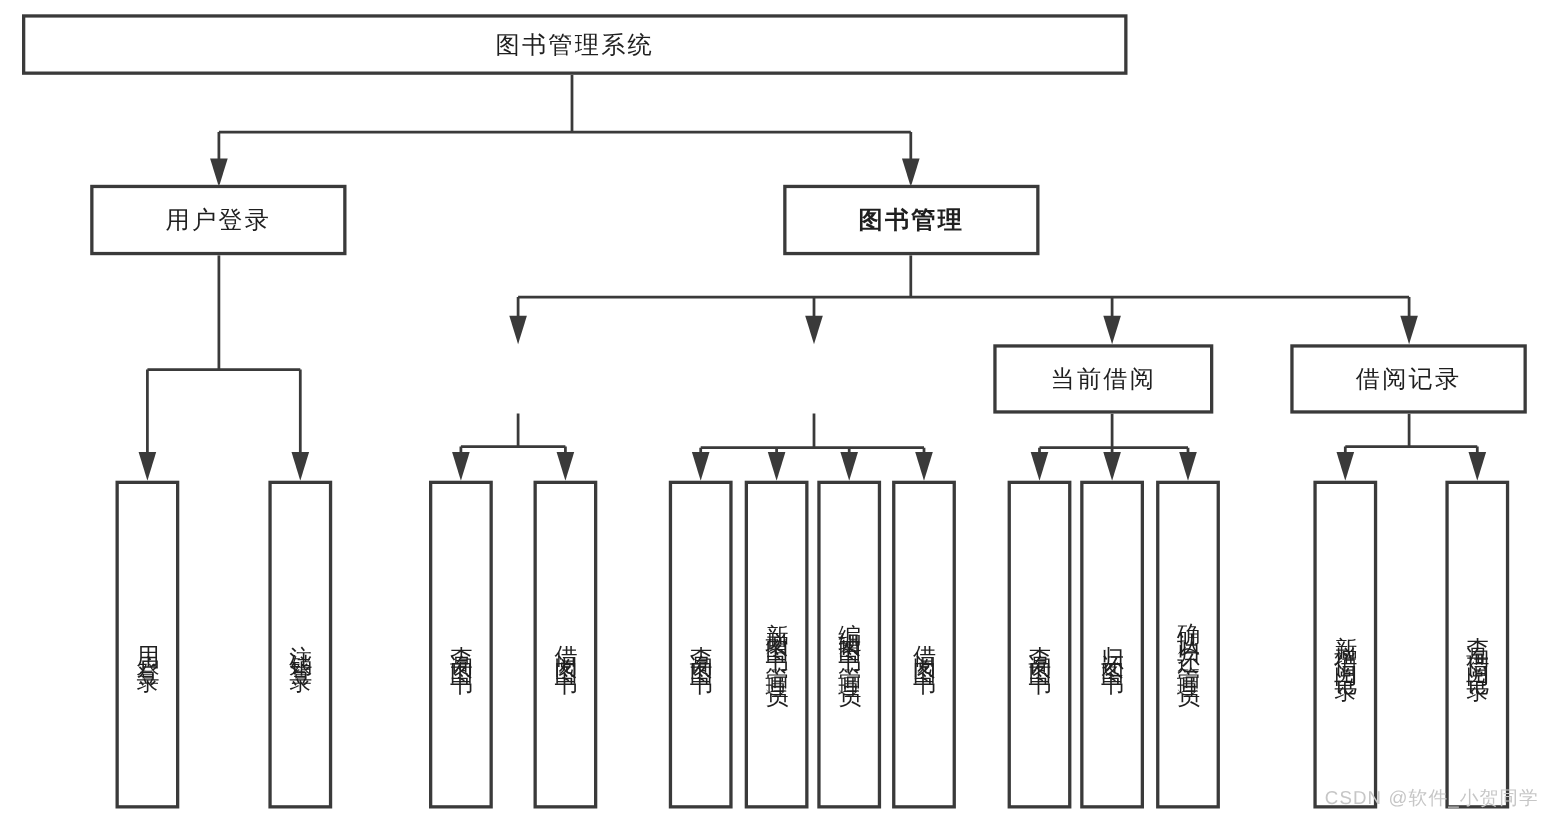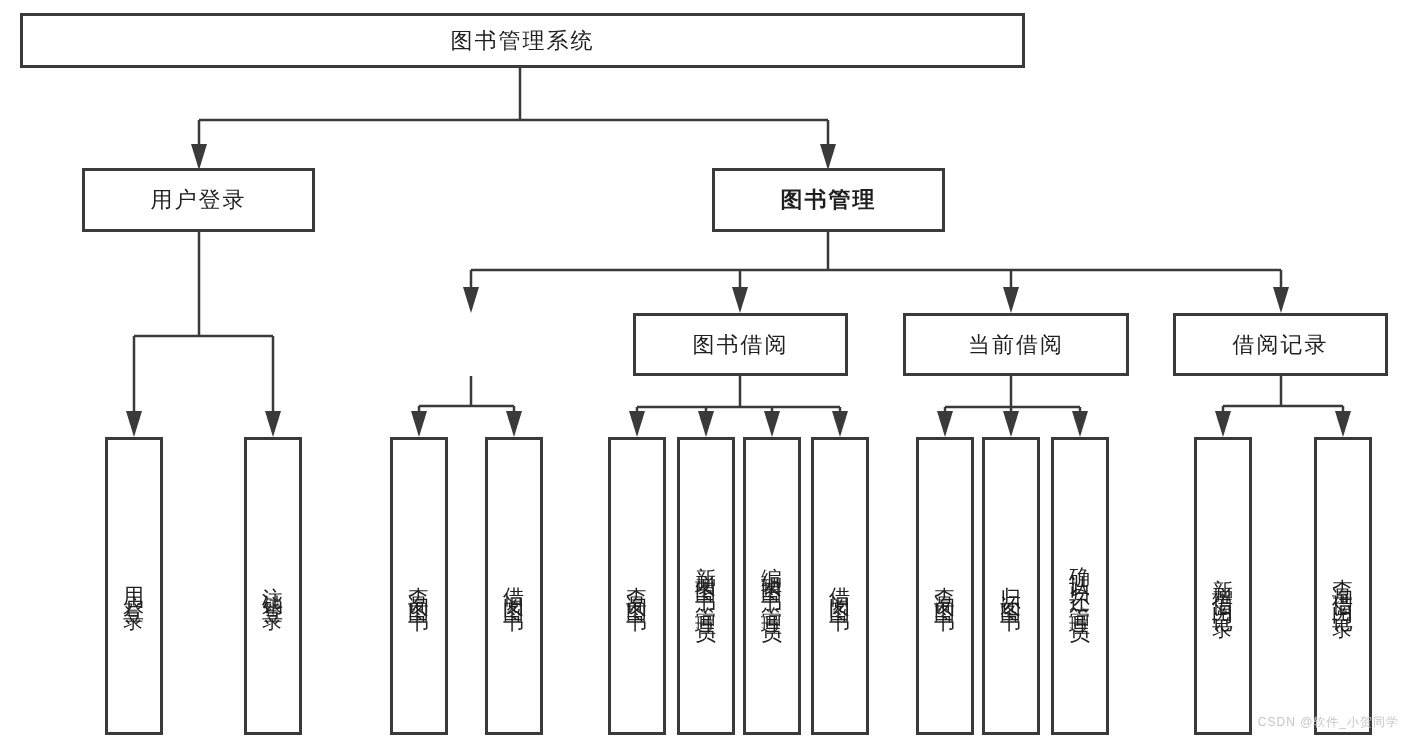--- a/index.html
+++ b/index.html
@@ -33,21 +33,21 @@
   .node.v span{
     writing-mode:vertical-rl;
     text-orientation:mixed;
     font-size:21px;letter-spacing:8px;
     line-height:1;
     white-space:nowrap;
   }
   .watermark{
     position:absolute;
     right:6px;top:714px;
-    font-size:12px;
+    font-size:17px;
     color:var(--watermark);
     letter-spacing:1px;
     white-space:nowrap;
     z-index:10;
   }
 </style>
 </head>
 <body>
 
 <div class="stage">
@@ -99,24 +99,21 @@
     <span>图书管理系统</span>
   </div>
 
   <div class="node h" style="left:82px;top:168px;width:233px;height:64px;">
     <span>用户登录</span>
   </div>
   <div class="node h" style="left:712px;top:168px;width:233px;height:64px;font-weight:bold;">
     <span>图书管理</span>
   </div>
 
-  <div class="node h" style="left:633px;top:313px;width:215px;height:63px;">
-    <span>图书借阅</span>
-  </div>
-  <div class="node h" style="left:903px;top:313px;width:226px;height:63px;">
+  <div class="node h" style="left:903px;top:313px;width:200px;height:63px;">
     <span>当前借阅</span>
   </div>
   <div class="node h" style="left:1173px;top:313px;width:215px;height:63px;">
     <span>借阅记录</span>
   </div>
 
   <div class="node v" style="left:105px;top:437px;width:58px;height:298px;">
     <span>用户登录</span>
   </div>
   <div class="node v" style="left:244px;top:437px;width:58px;height:298px;">

